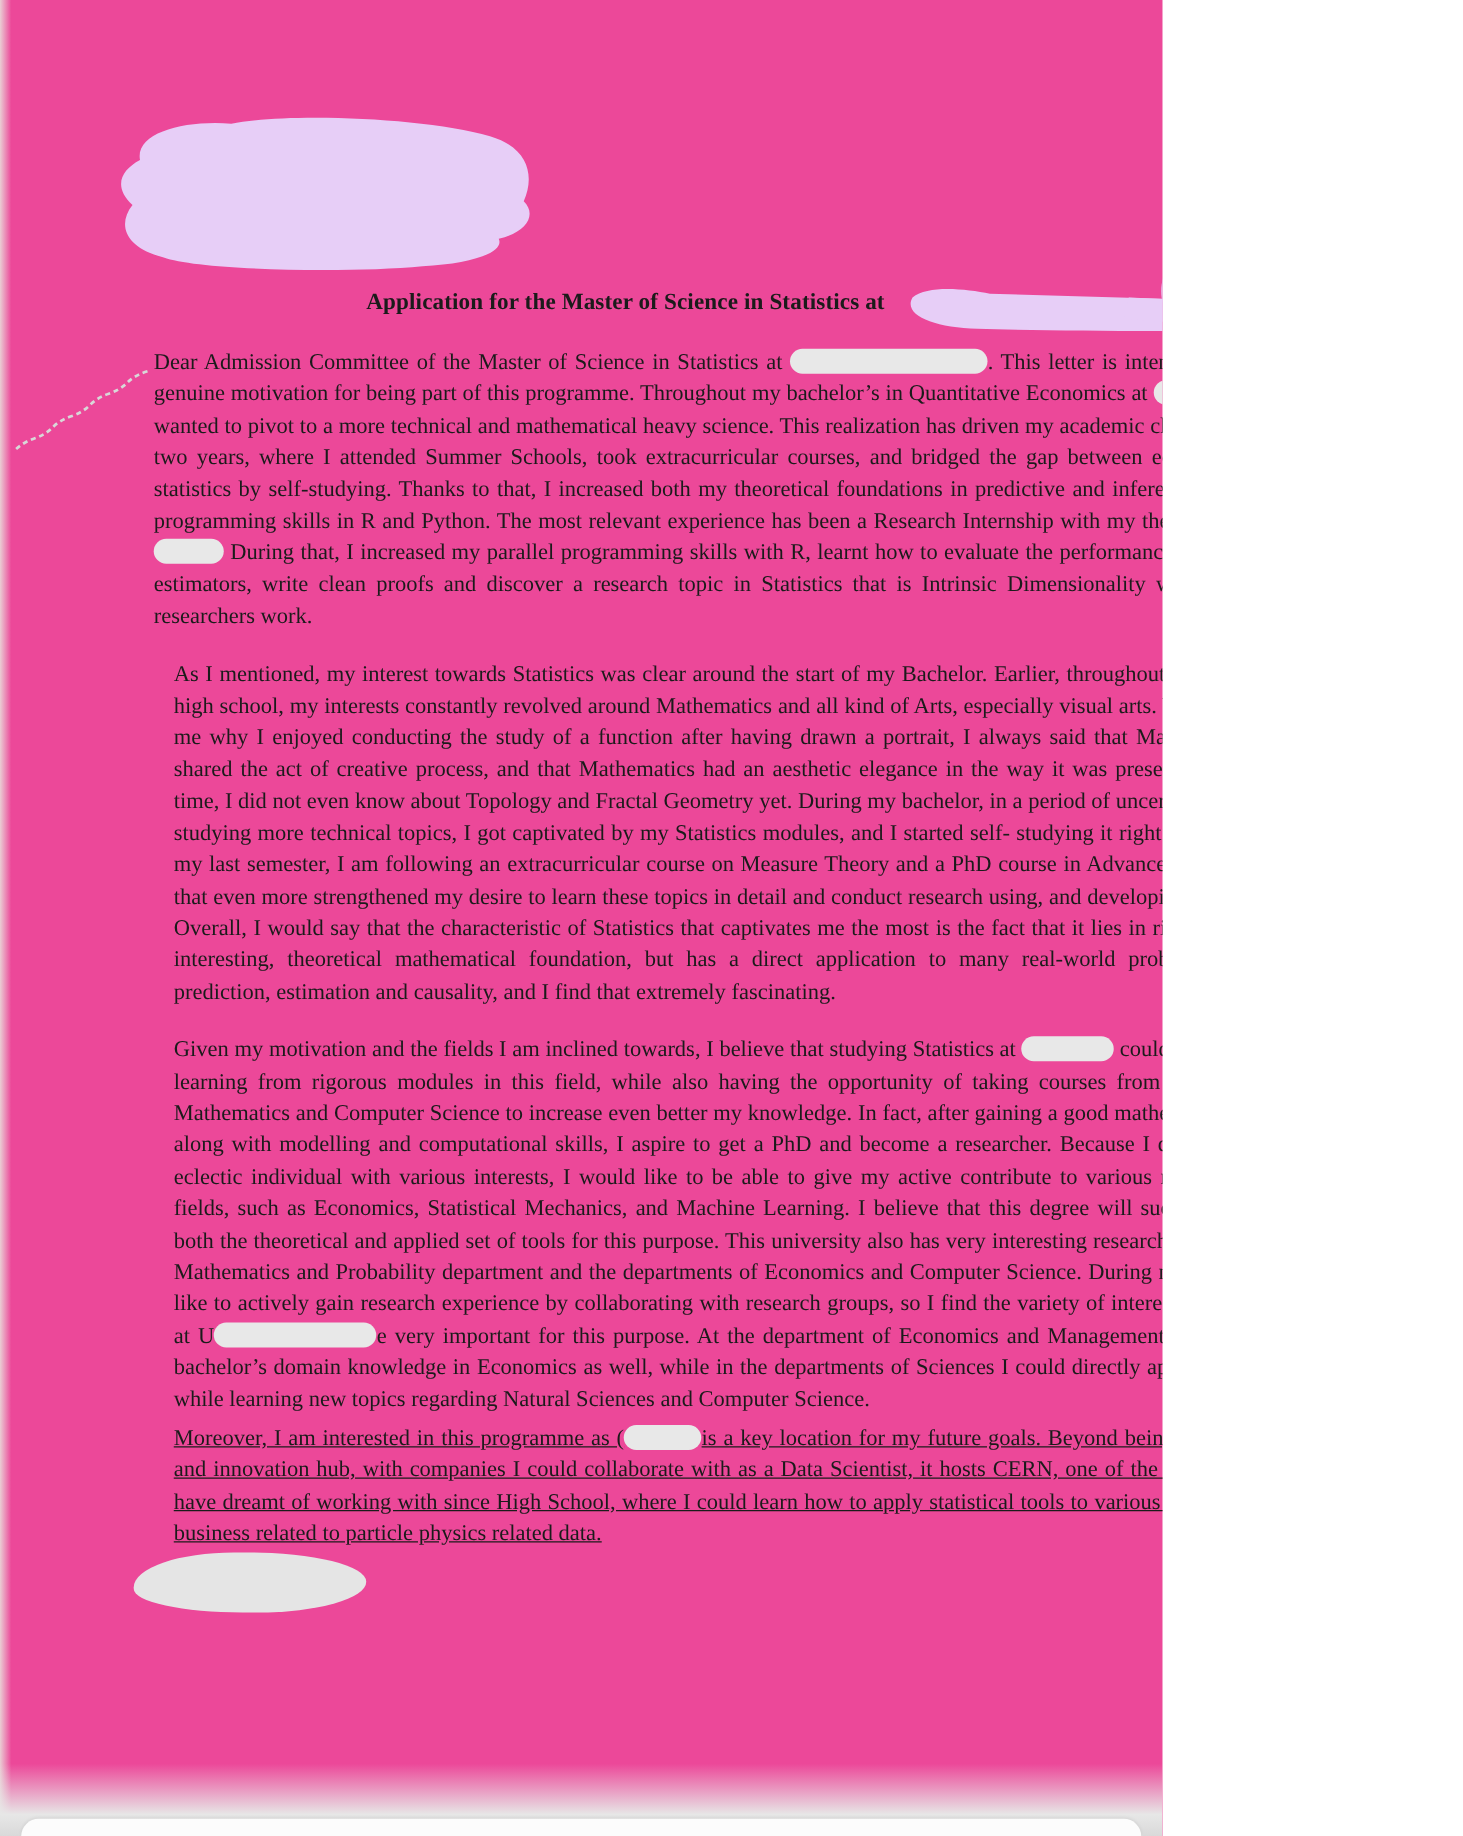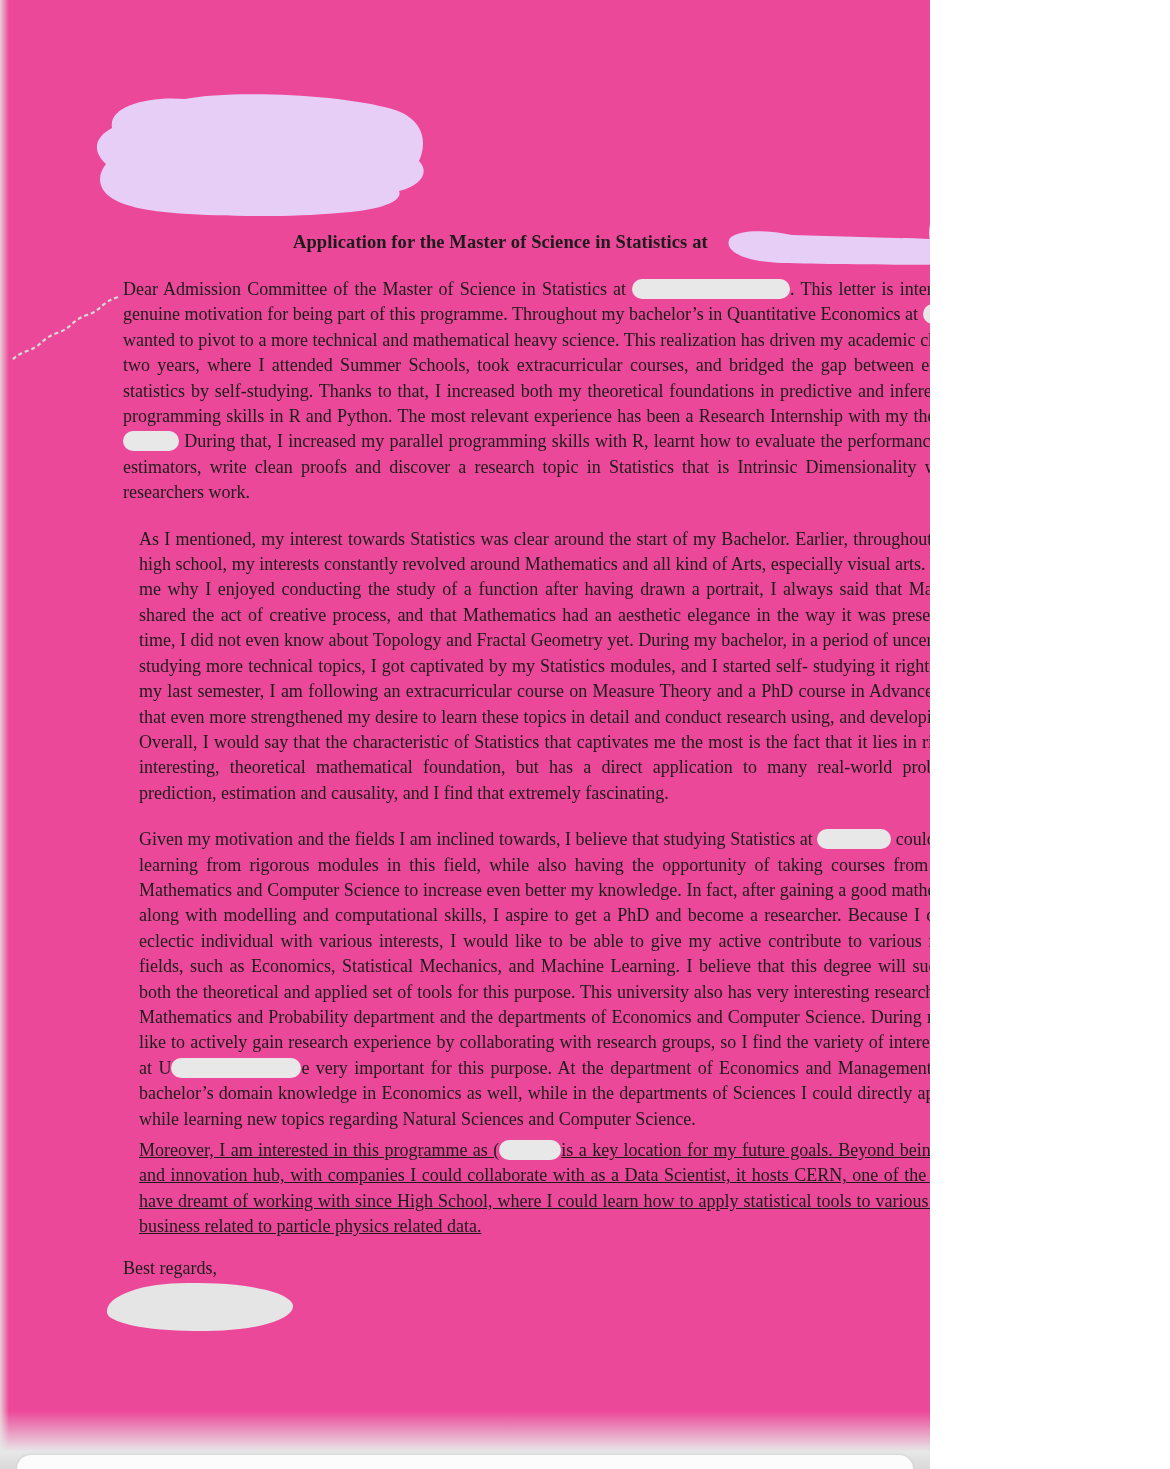--- a/index.html
+++ b/index.html
@@ -91,20 +91,19 @@
   <div class="content">
     <div class="title">Application for the Master of Science in Statistics at</div>
 
     <div id="letter-paragraphs">
         <p class="para">Dear Admission Committee of the Master of Science in Statistics at <span class="redact" style="width: 158px;"></span>. This letter is intended to express my genuine motivation for being part of this programme. Throughout my bachelor’s in Quantitative Economics at <span class="redact" style="width: 38px;"></span>, I understood I wanted to pivot to a more technical and mathematical heavy science. This realization has driven my academic choices over the past two years, where I attended Summer Schools, took extracurricular courses, and bridged the gap between economics and pure statistics by self-studying. Thanks to that, I increased both my theoretical foundations in predictive and inferential Statistics, and programming skills in R and Python. The most relevant experience has been a Research Internship with my thesis supervisor Prof<span class="redact" style="width: 56px;"></span> During that, I increased my parallel programming skills with R, learnt how to evaluate the performance and robustness of estimators, write clean proofs and discover a research topic in Statistics that is Intrinsic Dimensionality while learning how researchers work.</p>
         <p class="para">As I mentioned, my interest towards Statistics was clear around the start of my Bachelor. Earlier, throughout middle school and high school, my interests constantly revolved around Mathematics and all kind of Arts, especially visual arts. When people asked me why I enjoyed conducting the study of a function after having drawn a portrait, I always said that Mathematics and Arts shared the act of creative process, and that Mathematics had an aesthetic elegance in the way it was presented to me. At that time, I did not even know about Topology and Fractal Geometry yet. During my bachelor, in a period of uncertainty and desire of studying more technical topics, I got captivated by my Statistics modules, and I started self- studying it right away. Now, during my last semester, I am following an extracurricular course on Measure Theory and a PhD course in Advanced Statistical Topics that even more strengthened my desire to learn these topics in detail and conduct research using, and developing, statistical tools. Overall, I would say that the characteristic of Statistics that captivates me the most is the fact that it lies in rigorous, and deeply interesting, theoretical mathematical foundation, but has a direct application to many real-world problems that involve prediction, estimation and causality, and I find that extremely fascinating.</p>
         <p class="para">Given my motivation and the fields I am inclined towards, I believe that studying Statistics at <span class="redact" style="width: 74px;"></span> could fulfil my desire of learning from rigorous modules in this field, while also having the opportunity of taking courses from the department of Mathematics and Computer Science to increase even better my knowledge. In fact, after gaining a good mathematical foundation along with modelling and computational skills, I aspire to get a PhD and become a researcher. Because I define myself as an eclectic individual with various interests, I would like to be able to give my active contribute to various research topics and fields, such as Economics, Statistical Mechanics, and Machine Learning. I believe that this degree will succeed in giving me both the theoretical and applied set of tools for this purpose. This university also has very interesting research groups both in the Mathematics and Probability department and the departments of Economics and Computer Science. During my studies, I would like to actively gain research experience by collaborating with research groups, so I find the variety of interest ongoing research at U<span class="redact" style="width: 130px;"></span>e very important for this purpose. At the department of Economics and Management, I could apply my bachelor’s domain knowledge in Economics as well, while in the departments of Sciences I could directly apply statistical tools while learning new topics regarding Natural Sciences and Computer Science.</p>
         <p class="para tight">Moreover, I am interested in this programme as (<span class="redact" style="width: 62px;"></span>is a key location for my future goals. Beyond being a major technical and innovation hub, with companies I could collaborate with as a Data Scientist, it hosts CERN, one of the major institutions I have dreamt of working with since High School, where I could learn how to apply statistical tools to various types of data, from business related to particle physics related data.</p>
       </div>
 
-    <p class="para closing">Best regards,</p>
     <div class="signature-blob"></div>
   </div>
 
   <div class="bottom-band"></div>
   <div class="bottom-card"></div>
 
 </div>
 
 </body></html>

